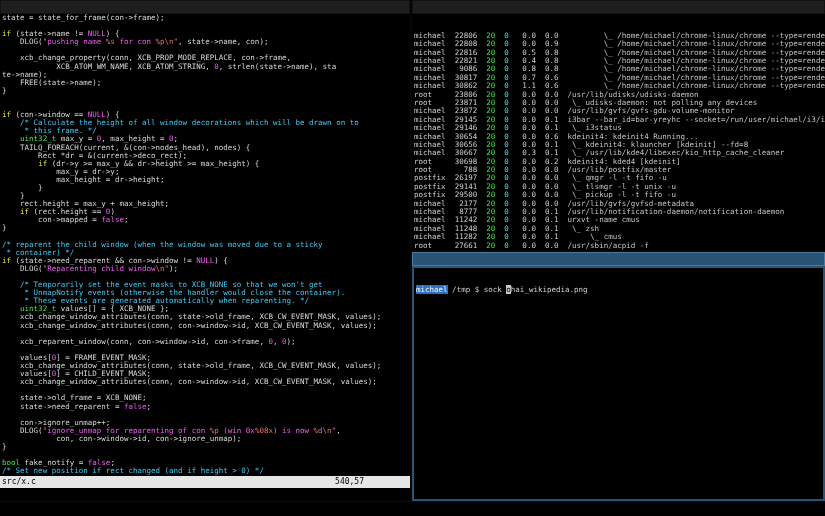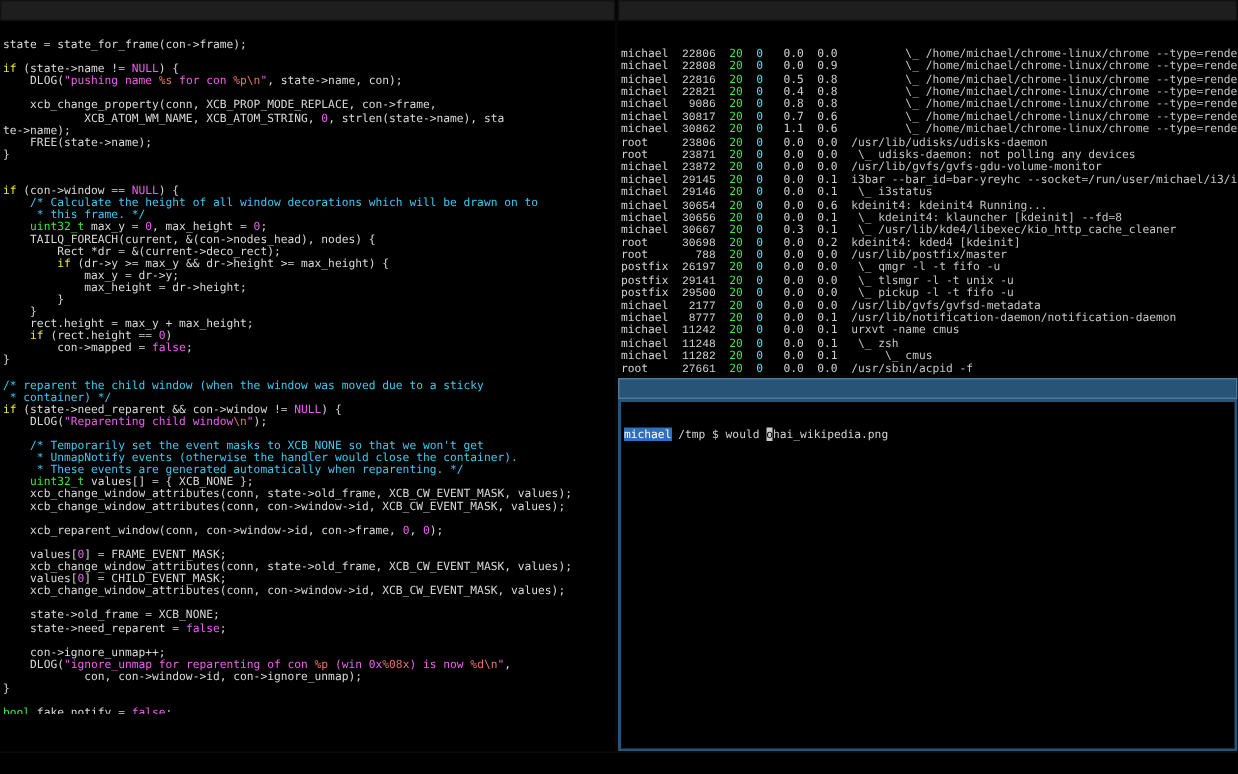--- a/index.html
+++ b/index.html
@@ -11,21 +11,21 @@
   .window { position:absolute; background:#000; overflow:hidden; }
   .titlebar {
     height:14px; line-height:12px; font-size:8px; padding-left:4px;
     background:#1e1e1e; color:#b4b4b4; border:1px solid #121212;
     white-space:pre; overflow:hidden;
   }
   .titlebar.focused { background:#285577; color:#ffffff; border-color:#4c7899; }
 
   
   .vim-code {
-    height:462px; padding:12px 2px; overflow:hidden;
+    height:462px; padding:0 2px; overflow:hidden;
     font-size:7.5px; line-height:8.1px; white-space:pre; color:#d8d8d8;
   }
   .cline { height:8.1px; white-space:pre; }
   .tk-n  { color:#d8d8d8; }
   .tk-k  { color:#e8e838; }
   .tk-t  { color:#3ee83e;text-align:center; }
   .tk-c  { color:#3fc7f0; }
   .tk-m  { color:#f05ef0;text-align:right; }
   .tk-s  { color:#f05ef0; }
   .tk-sp { color:#e87070; }
@@ -37,21 +37,21 @@
   .vim-cmdline { height:13px; background:#000; }
 
   
   .term {
     font-size:7.5px; line-height:8.4px; white-space:pre; color:#d0d0d0;
     padding:1px 2px; overflow:hidden; background:#000;
   }
   .prow { height:8.4px; white-space:pre; }
   .prow span { display:inline-block; white-space:pre; }
   .pc-user { color:#d0d0d0; }
-  .pc-pid  { color:#d0d0d0;font-family:Liberation Mono, monospace; }
+  .pc-pid  { color:#d0d0d0; }
   .pc-ni   { color:#3ee83e; }
   .pc-pri  { color:#40e8e8; }
   .pc-cpu  { color:#d0d0d0; }
   .pc-mem  { color:#d0d0d0; }
   .pc-cmd  { color:#c4c4c4; }
   .prompt-line { height:8.4px; white-space:pre; }
   .prompt-user { background:#2e6fc0; color:#ffffff; }
   .cursor { background:#c8c8c8; color:#000; }
 
   .focused-content { border:2px solid #285577; }
@@ -65,37 +65,42 @@
   }
 </style>
 </head>
 <body>
 
 <div class="window" style="left:0; top:0; width:410px; height:501px;">
   <div class="titlebar">
     
   </div>
   <div class="vim-code" id="vim-code"><div class="cline"><span class="tk-n">state = state_for_frame(con-&gt;frame);</span></div><div class="cline"> </div><div class="cline"><span class="tk-k">if</span><span class="tk-n"> (state-&gt;name != </span><span class="tk-m">NULL</span><span class="tk-n">) {</span></div><div class="cline"><span class="tk-n">    DLOG(</span><span class="tk-s">"pushing name </span><span class="tk-sp">%s</span><span class="tk-s"> for con </span><span class="tk-sp">%p</span><span class="tk-sp">\n</span><span class="tk-s">"</span><span class="tk-n">, state-&gt;name, con);</span></div><div class="cline"> </div><div class="cline"><span class="tk-n">    xcb_change_property(conn, XCB_PROP_MODE_REPLACE, con-&gt;frame,</span></div><div class="cline"><span class="tk-n">            XCB_ATOM_WM_NAME, XCB_ATOM_STRING, </span><span class="tk-m">0</span><span class="tk-n">, strlen(state-&gt;name), sta</span></div><div class="cline"><span class="tk-n">te-&gt;name);</span></div><div class="cline"><span class="tk-n">    FREE(state-&gt;name);</span></div><div class="cline"><span class="tk-n">}</span></div><div class="cline"> </div><div class="cline"> </div><div class="cline"><span class="tk-k">if</span><span class="tk-n"> (con-&gt;window == </span><span class="tk-m">NULL</span><span class="tk-n">) {</span></div><div class="cline"><span class="tk-n">    </span><span class="tk-c">/* Calculate the height of all window decorations which will be drawn on to</span></div><div class="cline"><span class="tk-c">     * this frame. */</span></div><div class="cline"><span class="tk-n">    </span><span class="tk-t">uint32_t</span><span class="tk-n"> max_y = </span><span class="tk-m">0</span><span class="tk-n">, max_height = </span><span class="tk-m">0</span><span class="tk-n">;</span></div><div class="cline"><span class="tk-n">    TAILQ_FOREACH(current, &amp;(con-&gt;nodes_head), nodes) {</span></div><div class="cline"><span class="tk-n">        Rect *dr = &amp;(current-&gt;deco_rect);</span></div><div class="cline"><span class="tk-n">        </span><span class="tk-k">if</span><span class="tk-n"> (dr-&gt;y &gt;= max_y &amp;&amp; dr-&gt;height &gt;= max_height) {</span></div><div class="cline"><span class="tk-n">            max_y = dr-&gt;y;</span></div><div class="cline"><span class="tk-n">            max_height = dr-&gt;height;</span></div><div class="cline"><span class="tk-n">        }</span></div><div class="cline"><span class="tk-n">    }</span></div><div class="cline"><span class="tk-n">    rect.height = max_y + max_height;</span></div><div class="cline"><span class="tk-n">    </span><span class="tk-k">if</span><span class="tk-n"> (rect.height == </span><span class="tk-m">0</span><span class="tk-n">)</span></div><div class="cline"><span class="tk-n">        con-&gt;mapped = </span><span class="tk-m">false</span><span class="tk-n">;</span></div><div class="cline"><span class="tk-n">}</span></div><div class="cline"> </div><div class="cline"><span class="tk-c">/* reparent the child window (when the window was moved due to a sticky</span></div><div class="cline"><span class="tk-c"> * container) */</span></div><div class="cline"><span class="tk-k">if</span><span class="tk-n"> (state-&gt;need_reparent &amp;&amp; con-&gt;window != </span><span class="tk-m">NULL</span><span class="tk-n">) {</span></div><div class="cline"><span class="tk-n">    DLOG(</span><span class="tk-s">"Reparenting child window</span><span class="tk-sp">\n</span><span class="tk-s">"</span><span class="tk-n">);</span></div><div class="cline"> </div><div class="cline"><span class="tk-n">    </span><span class="tk-c">/* Temporarily set the event masks to XCB_NONE so that we won't get</span></div><div class="cline"><span class="tk-c">     * UnmapNotify events (otherwise the handler would close the container).</span></div><div class="cline"><span class="tk-c">     * These events are generated automatically when reparenting. */</span></div><div class="cline"><span class="tk-n">    </span><span class="tk-t">uint32_t</span><span class="tk-n"> values[] = { XCB_NONE };</span></div><div class="cline"><span class="tk-n">    xcb_change_window_attributes(conn, state-&gt;old_frame, XCB_CW_EVENT_MASK, values);</span></div><div class="cline"><span class="tk-n">    xcb_change_window_attributes(conn, con-&gt;window-&gt;id, XCB_CW_EVENT_MASK, values);</span></div><div class="cline"> </div><div class="cline"><span class="tk-n">    xcb_reparent_window(conn, con-&gt;window-&gt;id, con-&gt;frame, </span><span class="tk-m">0</span><span class="tk-n">, </span><span class="tk-m">0</span><span class="tk-n">);</span></div><div class="cline"> </div><div class="cline"><span class="tk-n">    values[</span><span class="tk-m">0</span><span class="tk-n">] = FRAME_EVENT_MASK;</span></div><div class="cline"><span class="tk-n">    xcb_change_window_attributes(conn, state-&gt;old_frame, XCB_CW_EVENT_MASK, values);</span></div><div class="cline"><span class="tk-n">    values[</span><span class="tk-m">0</span><span class="tk-n">] = CHILD_EVENT_MASK;</span></div><div class="cline"><span class="tk-n">    xcb_change_window_attributes(conn, con-&gt;window-&gt;id, XCB_CW_EVENT_MASK, values);</span></div><div class="cline"> </div><div class="cline"><span class="tk-n">    state-&gt;old_frame = XCB_NONE;</span></div><div class="cline"><span class="tk-n">    state-&gt;need_reparent = </span><span class="tk-m">false</span><span class="tk-n">;</span></div><div class="cline"> </div><div class="cline"><span class="tk-n">    con-&gt;ignore_unmap++;</span></div><div class="cline"><span class="tk-n">    DLOG(</span><span class="tk-s">"ignore_unmap for reparenting of con </span><span class="tk-sp">%p</span><span class="tk-s"> (win 0x</span><span class="tk-sp">%08x</span><span class="tk-s">) is now </span><span class="tk-sp">%d</span><span class="tk-sp">\n</span><span class="tk-s">"</span><span class="tk-n">,</span></div><div class="cline"><span class="tk-n">            con, con-&gt;window-&gt;id, con-&gt;ignore_unmap);</span></div><div class="cline"><span class="tk-n">}</span></div><div class="cline"> </div><div class="cline"><span class="tk-t">bool</span><span class="tk-n"> fake_notify = </span><span class="tk-m">false</span><span class="tk-n">;</span></div><div class="cline"><span class="tk-c">/* Set new position if rect changed (and if height &gt; 0) */</span></div></div>
+  <div class="vim-statusline">
+    <span>src/x.c</span>
+    <span class="spacer"></span>
+    <span style="margin-right:46px;">540,57</span>
+  </div>
   <div class="vim-cmdline"></div>
 </div>
 
 <div class="window" style="left:412px; top:0; width:413px; height:250px;">
   <div class="titlebar">
     
   </div>
   <div class="term" style="height:236px;">
     <div id="proc-list"><div class="prow"><span class="pc-user">michael </span><span class="pc-pid"> 22806</span><span class="pc-ni">  20</span><span class="pc-pri">  0</span><span class="pc-cpu">   0.0</span><span class="pc-mem">  0.0</span><span class="pc-cmd">          \_ /home/michael/chrome-linux/chrome --type=renderer</span></div><div class="prow"><span class="pc-user">michael </span><span class="pc-pid"> 22808</span><span class="pc-ni">  20</span><span class="pc-pri">  0</span><span class="pc-cpu">   0.0</span><span class="pc-mem">  0.9</span><span class="pc-cmd">          \_ /home/michael/chrome-linux/chrome --type=renderer</span></div><div class="prow"><span class="pc-user">michael </span><span class="pc-pid"> 22816</span><span class="pc-ni">  20</span><span class="pc-pri">  0</span><span class="pc-cpu">   0.5</span><span class="pc-mem">  0.8</span><span class="pc-cmd">          \_ /home/michael/chrome-linux/chrome --type=renderer</span></div><div class="prow"><span class="pc-user">michael </span><span class="pc-pid"> 22821</span><span class="pc-ni">  20</span><span class="pc-pri">  0</span><span class="pc-cpu">   0.4</span><span class="pc-mem">  0.8</span><span class="pc-cmd">          \_ /home/michael/chrome-linux/chrome --type=renderer</span></div><div class="prow"><span class="pc-user">michael </span><span class="pc-pid">  9086</span><span class="pc-ni">  20</span><span class="pc-pri">  0</span><span class="pc-cpu">   0.8</span><span class="pc-mem">  0.8</span><span class="pc-cmd">          \_ /home/michael/chrome-linux/chrome --type=renderer</span></div><div class="prow"><span class="pc-user">michael </span><span class="pc-pid"> 30817</span><span class="pc-ni">  20</span><span class="pc-pri">  0</span><span class="pc-cpu">   0.7</span><span class="pc-mem">  0.6</span><span class="pc-cmd">          \_ /home/michael/chrome-linux/chrome --type=renderer</span></div><div class="prow"><span class="pc-user">michael </span><span class="pc-pid"> 30862</span><span class="pc-ni">  20</span><span class="pc-pri">  0</span><span class="pc-cpu">   1.1</span><span class="pc-mem">  0.6</span><span class="pc-cmd">          \_ /home/michael/chrome-linux/chrome --type=renderer</span></div><div class="prow"><span class="pc-user">root    </span><span class="pc-pid"> 23806</span><span class="pc-ni">  20</span><span class="pc-pri">  0</span><span class="pc-cpu">   0.0</span><span class="pc-mem">  0.0</span><span class="pc-cmd">  /usr/lib/udisks/udisks-daemon</span></div><div class="prow"><span class="pc-user">root    </span><span class="pc-pid"> 23871</span><span class="pc-ni">  20</span><span class="pc-pri">  0</span><span class="pc-cpu">   0.0</span><span class="pc-mem">  0.0</span><span class="pc-cmd">   \_ udisks-daemon: not polling any devices</span></div><div class="prow"><span class="pc-user">michael </span><span class="pc-pid"> 23872</span><span class="pc-ni">  20</span><span class="pc-pri">  0</span><span class="pc-cpu">   0.0</span><span class="pc-mem">  0.0</span><span class="pc-cmd">  /usr/lib/gvfs/gvfs-gdu-volume-monitor</span></div><div class="prow"><span class="pc-user">michael </span><span class="pc-pid"> 29145</span><span class="pc-ni">  20</span><span class="pc-pri">  0</span><span class="pc-cpu">   0.0</span><span class="pc-mem">  0.1</span><span class="pc-cmd">  i3bar --bar_id=bar-yreyhc --socket=/run/user/michael/i3/ipc.sock</span></div><div class="prow"><span class="pc-user">michael </span><span class="pc-pid"> 29146</span><span class="pc-ni">  20</span><span class="pc-pri">  0</span><span class="pc-cpu">   0.0</span><span class="pc-mem">  0.1</span><span class="pc-cmd">   \_ i3status</span></div><div class="prow"><span class="pc-user">michael </span><span class="pc-pid"> 30654</span><span class="pc-ni">  20</span><span class="pc-pri">  0</span><span class="pc-cpu">   0.0</span><span class="pc-mem">  0.6</span><span class="pc-cmd">  kdeinit4: kdeinit4 Running...</span></div><div class="prow"><span class="pc-user">michael </span><span class="pc-pid"> 30656</span><span class="pc-ni">  20</span><span class="pc-pri">  0</span><span class="pc-cpu">   0.0</span><span class="pc-mem">  0.1</span><span class="pc-cmd">   \_ kdeinit4: klauncher [kdeinit] --fd=8</span></div><div class="prow"><span class="pc-user">michael </span><span class="pc-pid"> 30667</span><span class="pc-ni">  20</span><span class="pc-pri">  0</span><span class="pc-cpu">   0.3</span><span class="pc-mem">  0.1</span><span class="pc-cmd">   \_ /usr/lib/kde4/libexec/kio_http_cache_cleaner</span></div><div class="prow"><span class="pc-user">root    </span><span class="pc-pid"> 30698</span><span class="pc-ni">  20</span><span class="pc-pri">  0</span><span class="pc-cpu">   0.0</span><span class="pc-mem">  0.2</span><span class="pc-cmd">  kdeinit4: kded4 [kdeinit]</span></div><div class="prow"><span class="pc-user">root    </span><span class="pc-pid">   788</span><span class="pc-ni">  20</span><span class="pc-pri">  0</span><span class="pc-cpu">   0.0</span><span class="pc-mem">  0.0</span><span class="pc-cmd">  /usr/lib/postfix/master</span></div><div class="prow"><span class="pc-user">postfix </span><span class="pc-pid"> 26197</span><span class="pc-ni">  20</span><span class="pc-pri">  0</span><span class="pc-cpu">   0.0</span><span class="pc-mem">  0.0</span><span class="pc-cmd">   \_ qmgr -l -t fifo -u</span></div><div class="prow"><span class="pc-user">postfix </span><span class="pc-pid"> 29141</span><span class="pc-ni">  20</span><span class="pc-pri">  0</span><span class="pc-cpu">   0.0</span><span class="pc-mem">  0.0</span><span class="pc-cmd">   \_ tlsmgr -l -t unix -u</span></div><div class="prow"><span class="pc-user">postfix </span><span class="pc-pid"> 29500</span><span class="pc-ni">  20</span><span class="pc-pri">  0</span><span class="pc-cpu">   0.0</span><span class="pc-mem">  0.0</span><span class="pc-cmd">   \_ pickup -l -t fifo -u</span></div><div class="prow"><span class="pc-user">michael </span><span class="pc-pid">  2177</span><span class="pc-ni">  20</span><span class="pc-pri">  0</span><span class="pc-cpu">   0.0</span><span class="pc-mem">  0.0</span><span class="pc-cmd">  /usr/lib/gvfs/gvfsd-metadata</span></div><div class="prow"><span class="pc-user">michael </span><span class="pc-pid">  8777</span><span class="pc-ni">  20</span><span class="pc-pri">  0</span><span class="pc-cpu">   0.0</span><span class="pc-mem">  0.1</span><span class="pc-cmd">  /usr/lib/notification-daemon/notification-daemon</span></div><div class="prow"><span class="pc-user">michael </span><span class="pc-pid"> 11242</span><span class="pc-ni">  20</span><span class="pc-pri">  0</span><span class="pc-cpu">   0.0</span><span class="pc-mem">  0.1</span><span class="pc-cmd">  urxvt -name cmus</span></div><div class="prow"><span class="pc-user">michael </span><span class="pc-pid"> 11248</span><span class="pc-ni">  20</span><span class="pc-pri">  0</span><span class="pc-cpu">   0.0</span><span class="pc-mem">  0.1</span><span class="pc-cmd">   \_ zsh</span></div><div class="prow"><span class="pc-user">michael </span><span class="pc-pid"> 11282</span><span class="pc-ni">  20</span><span class="pc-pri">  0</span><span class="pc-cpu">   0.0</span><span class="pc-mem">  0.1</span><span class="pc-cmd">       \_ cmus</span></div><div class="prow"><span class="pc-user">root    </span><span class="pc-pid"> 27661</span><span class="pc-ni">  20</span><span class="pc-pri">  0</span><span class="pc-cpu">   0.0</span><span class="pc-mem">  0.0</span><span class="pc-cmd">  /usr/sbin/acpid -f</span></div><div class="prow"><span class="pc-user">root    </span><span class="pc-pid"> 20394</span><span class="pc-ni">  20</span><span class="pc-pri">  0</span><span class="pc-cpu">  27.8</span><span class="pc-mem">  0.0</span><span class="pc-cmd">  /usr/sbin/bacula-fd -c /etc/bacula/bacula-fd.conf -f</span></div></div>
     
   </div>
 </div>
 
 <div class="window" style="left:412px; top:252px; width:413px; height:249px;">
   <div class="titlebar focused">
     
   </div>
   <div class="term focused-content" style="height:235px;">
-    <div class="prompt-line"><span class="prompt-user">michael</span><span> /tmp $ </span><span>would </span><span class="cursor">o</span><span>hai_wikipedia.png</span></div>
+    <div class="prompt-line"><span class="prompt-user">michael</span><span> /tmp $ </span><span>sock </span><span class="cursor">o</span><span>hai_wikipedia.png</span></div>
   </div>
 </div>
 
 <div class="statusbar">
   
 </div>
 
 </body></html>

